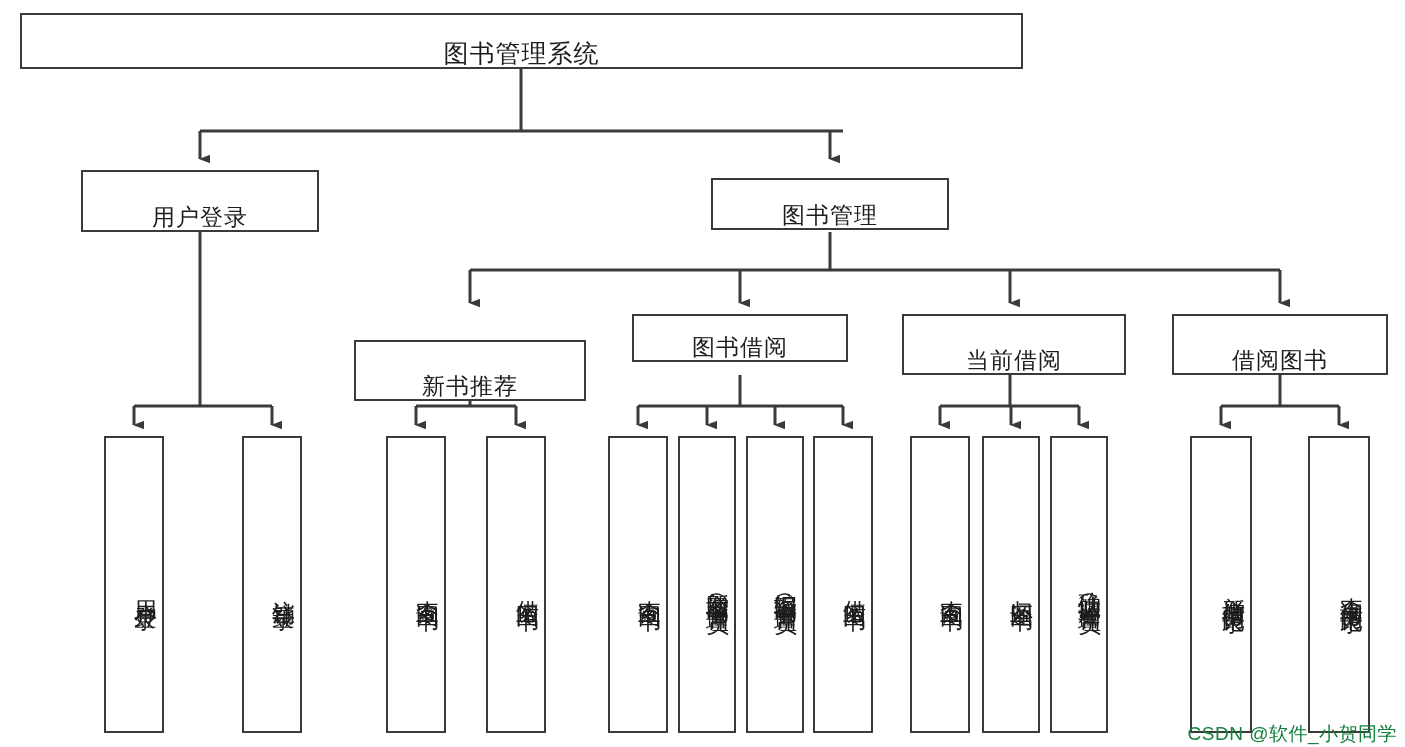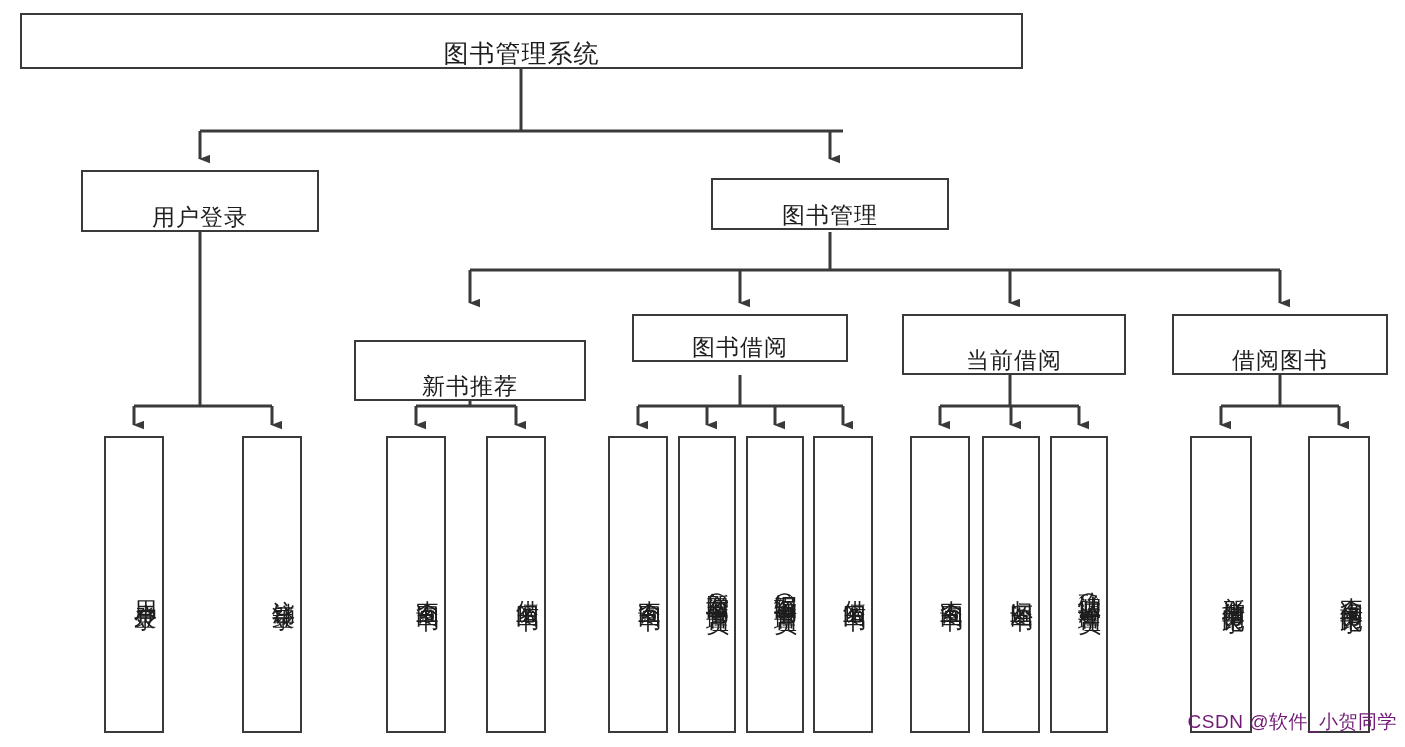--- a/index.html
+++ b/index.html
@@ -55,23 +55,23 @@
   }
   .node.v .vtext {
     writing-mode: vertical-rl;
     text-orientation: upright;
     white-space: nowrap;
     letter-spacing: 3px;
   }
   .watermark {
     position: absolute;
     right: 8px;
-    bottom: 12px;
+    bottom: 0;
     font-size: 19px;
-    color: #701a75;
+    color: #15803d;
     letter-spacing: 0.5px;
     white-space: nowrap;
   }
 </style>
 </head>
 <body>
 
 <div id="diagram">
 
   <svg class="edges" viewBox="0 0 1405 747">

